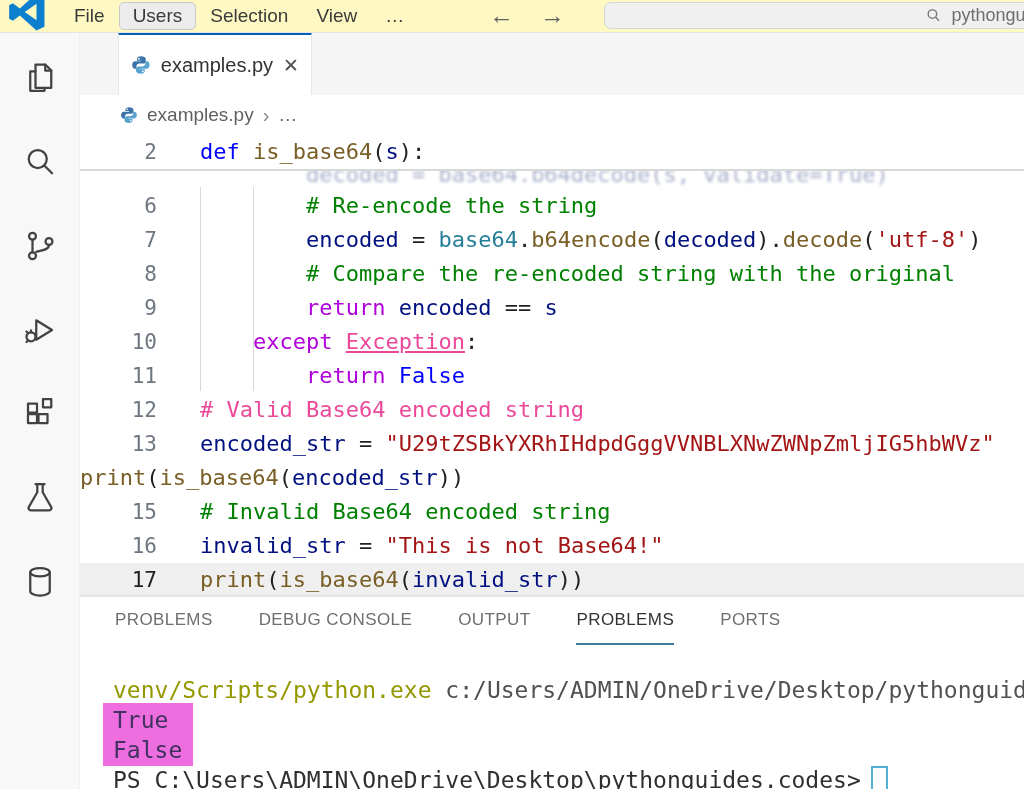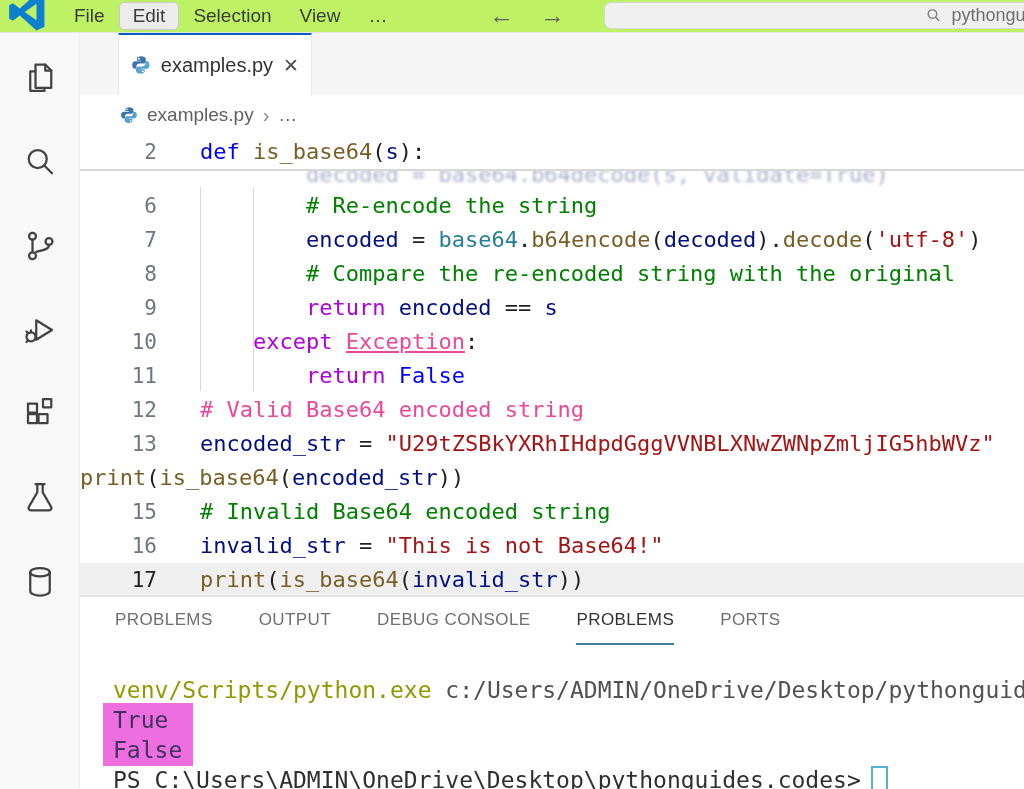--- a/index.html
+++ b/index.html
@@ -1,20 +1,20 @@
 <!DOCTYPE html>
 <html><head>
 <meta charset="utf-8">
 <style>
   html,body{margin:0;padding:0}
   body{position:relative;width:1024px;height:789px;overflow:hidden;background:#fff;
        font-family:"Liberation Sans",sans-serif;-webkit-font-smoothing:antialiased}
 
   
-  #titlebar{position:absolute;left:0;top:0;width:1024px;height:32px;background:#bef264;
+  #titlebar{position:absolute;left:0;top:0;width:1024px;height:32px;background:#fef9c3;
             border-bottom:1px solid #e4e4e4;z-index:6}
   #logo{position:absolute;left:8px;top:-7px;width:38px;height:38px}
   #menus{position:absolute;left:60px;top:0;height:32px;display:flex;align-items:center;
          font-size:19px;color:#3b3b3b}
   .menu-item{padding:2px 13px;border-radius:5px;border:1px solid transparent;white-space:nowrap}
   .menu-item.focused{background:#ececec;border-color:#c9c9c9}
   .navarrow{position:absolute;top:0;height:30px;display:flex;align-items:center;
             font-size:25px;color:#5f5f5f}
   #nav-back{left:489px}#nav-fwd{left:540px}
   #searchbox{position:absolute;left:604px;top:2px;width:800px;height:27px;background:#f0f0f1;
@@ -118,21 +118,21 @@
     </symbol>
   </defs>
 </svg>
 
 <div id="titlebar">
   <svg id="logo">
       <use href="#sym-vscode"></use>
     </svg>
   <div id="menus">
       <div class="menu-item">File</div>
-      <div class="menu-item focused">Edit</div>
+      <div class="menu-item focused">Users</div>
       <div class="menu-item">Selection</div>
       <div class="menu-item">View</div>
       <div class="menu-item">…</div>
     </div>
   <div class="navarrow" id="nav-back">←</div>
   <div class="navarrow" id="nav-fwd">→</div>
   <div id="searchbox">
     <svg width="17" height="17" viewBox="0 0 24 24" style="stroke:#7a7a7a;fill:none;stroke-width:2;flex:none">
       <circle cx="10.5" cy="10" r="6"></circle>
         <path d="M15 14.5 20 19.5"></path>
@@ -241,22 +241,22 @@
         <pre class="code"><span style="color: rgb(121, 94, 38);">print</span><span style="color: rgb(31, 31, 31);">(</span><span style="color: rgb(121, 94, 38);">is_base64</span><span style="color: rgb(31, 31, 31);">(</span><span style="color: rgb(0, 16, 128);">invalid_str</span><span style="color: rgb(31, 31, 31);">))</span></pre>
       </div>
     </div>
   <div class="guide" style="left:120px"></div>
   <div class="guide" style="left:173px"></div>
 </div>
 
 <div id="panel">
   <div id="panel-tabs">
       <div class="ptab">PROBLEMS</div>
+      <div class="ptab">DEBUG CONSOLE</div>
       <div class="ptab">OUTPUT</div>
-      <div class="ptab">DEBUG CONSOLE</div>
       <div class="ptab active">PROBLEMS</div>
       <div class="ptab">PORTS</div>
     </div>
   <div id="terminal">
     <div id="cmdline"><span style="color: rgb(148, 152, 0);">venv/Scripts/python.exe</span><span style="color: rgb(81, 81, 81);"> c:/Users/ADMIN/OneDrive/Desktop/pythonguide</span></div>
     <div id="thighlight" style="background: rgb(238, 110, 224);">
         <div class="hline" style="color: rgb(63, 49, 96);">True</div>
         <div class="hline" style="color: rgb(63, 49, 96);">False</div>
       </div>
     <div id="promptline"><span>PS C:\Users\ADMIN\OneDrive\Desktop\pythonguides.codes&gt;</span><span id="cursor" style="border-color: rgb(85, 176, 213);"></span></div>

